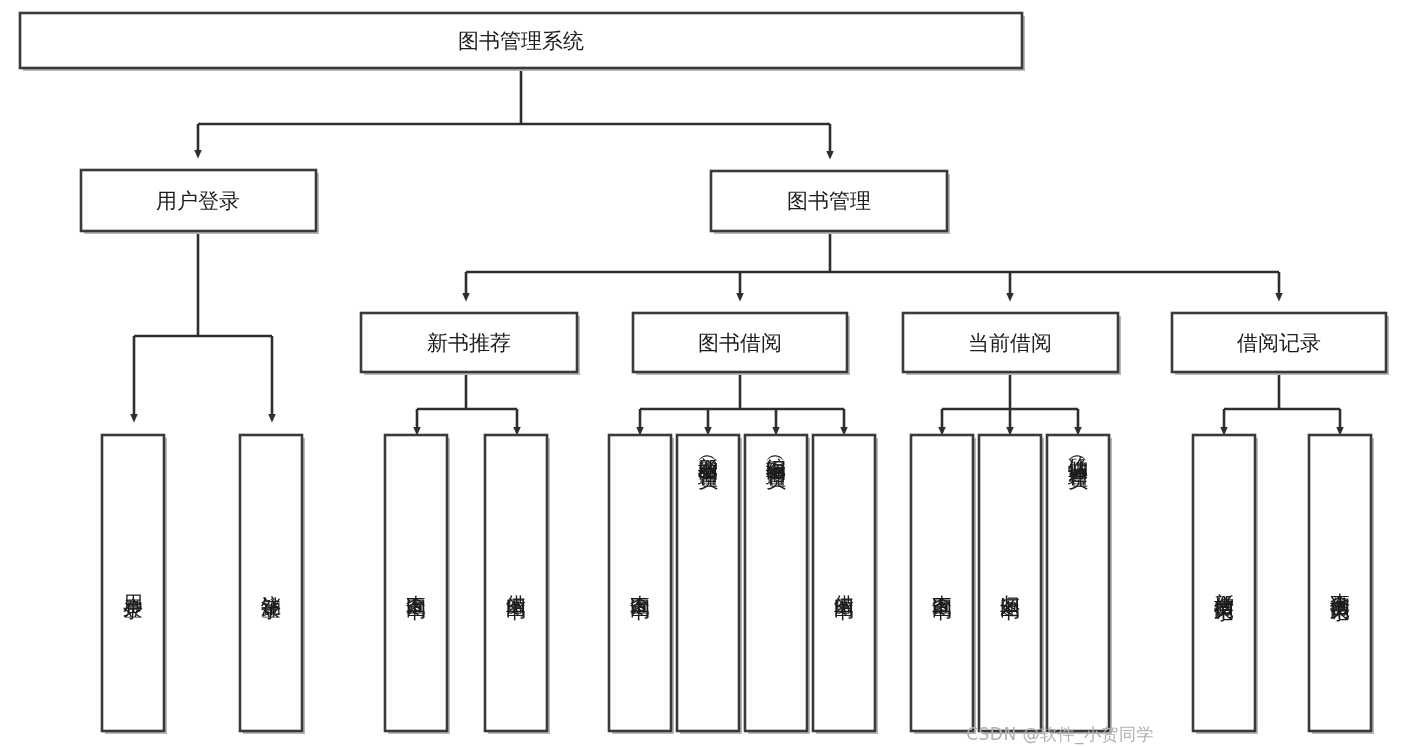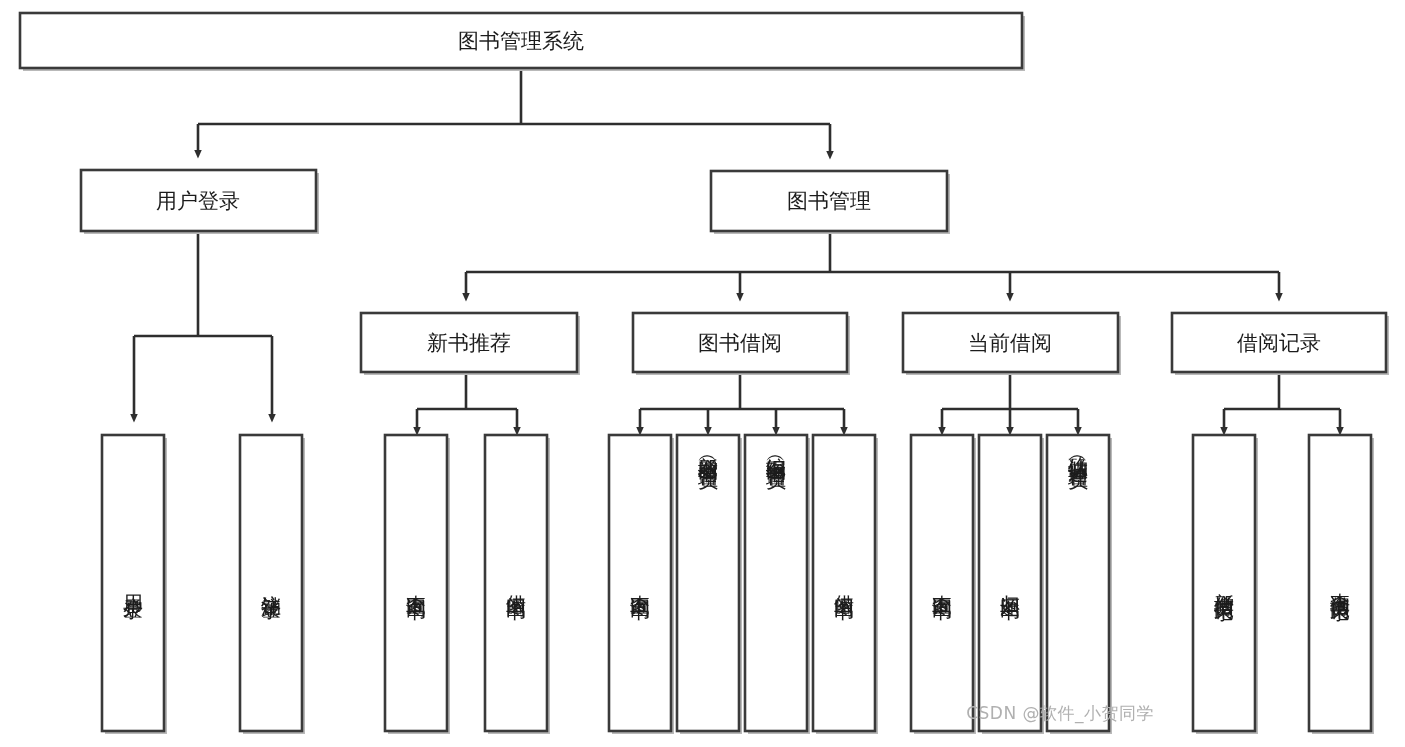--- a/index.html
+++ b/index.html
@@ -65,21 +65,21 @@
     font-family: "DejaVu Sans", "Liberation Sans", sans-serif;
     font-size: 20px;
     line-height: 1.05;
     letter-spacing: 2px;
     color: #1c1c1c;
     white-space: nowrap;
   }
   .watermark {
     position: absolute;
     right: 8px;
-    bottom: 22px;
+    bottom: 1px;
     font-family: "DejaVu Sans", "Liberation Sans", sans-serif;
     font-size: 17px;
     color: #b0b0b0;
     letter-spacing: 0.5px;
     white-space: nowrap;
   }
 </style>
 </head>
 <body>
 

